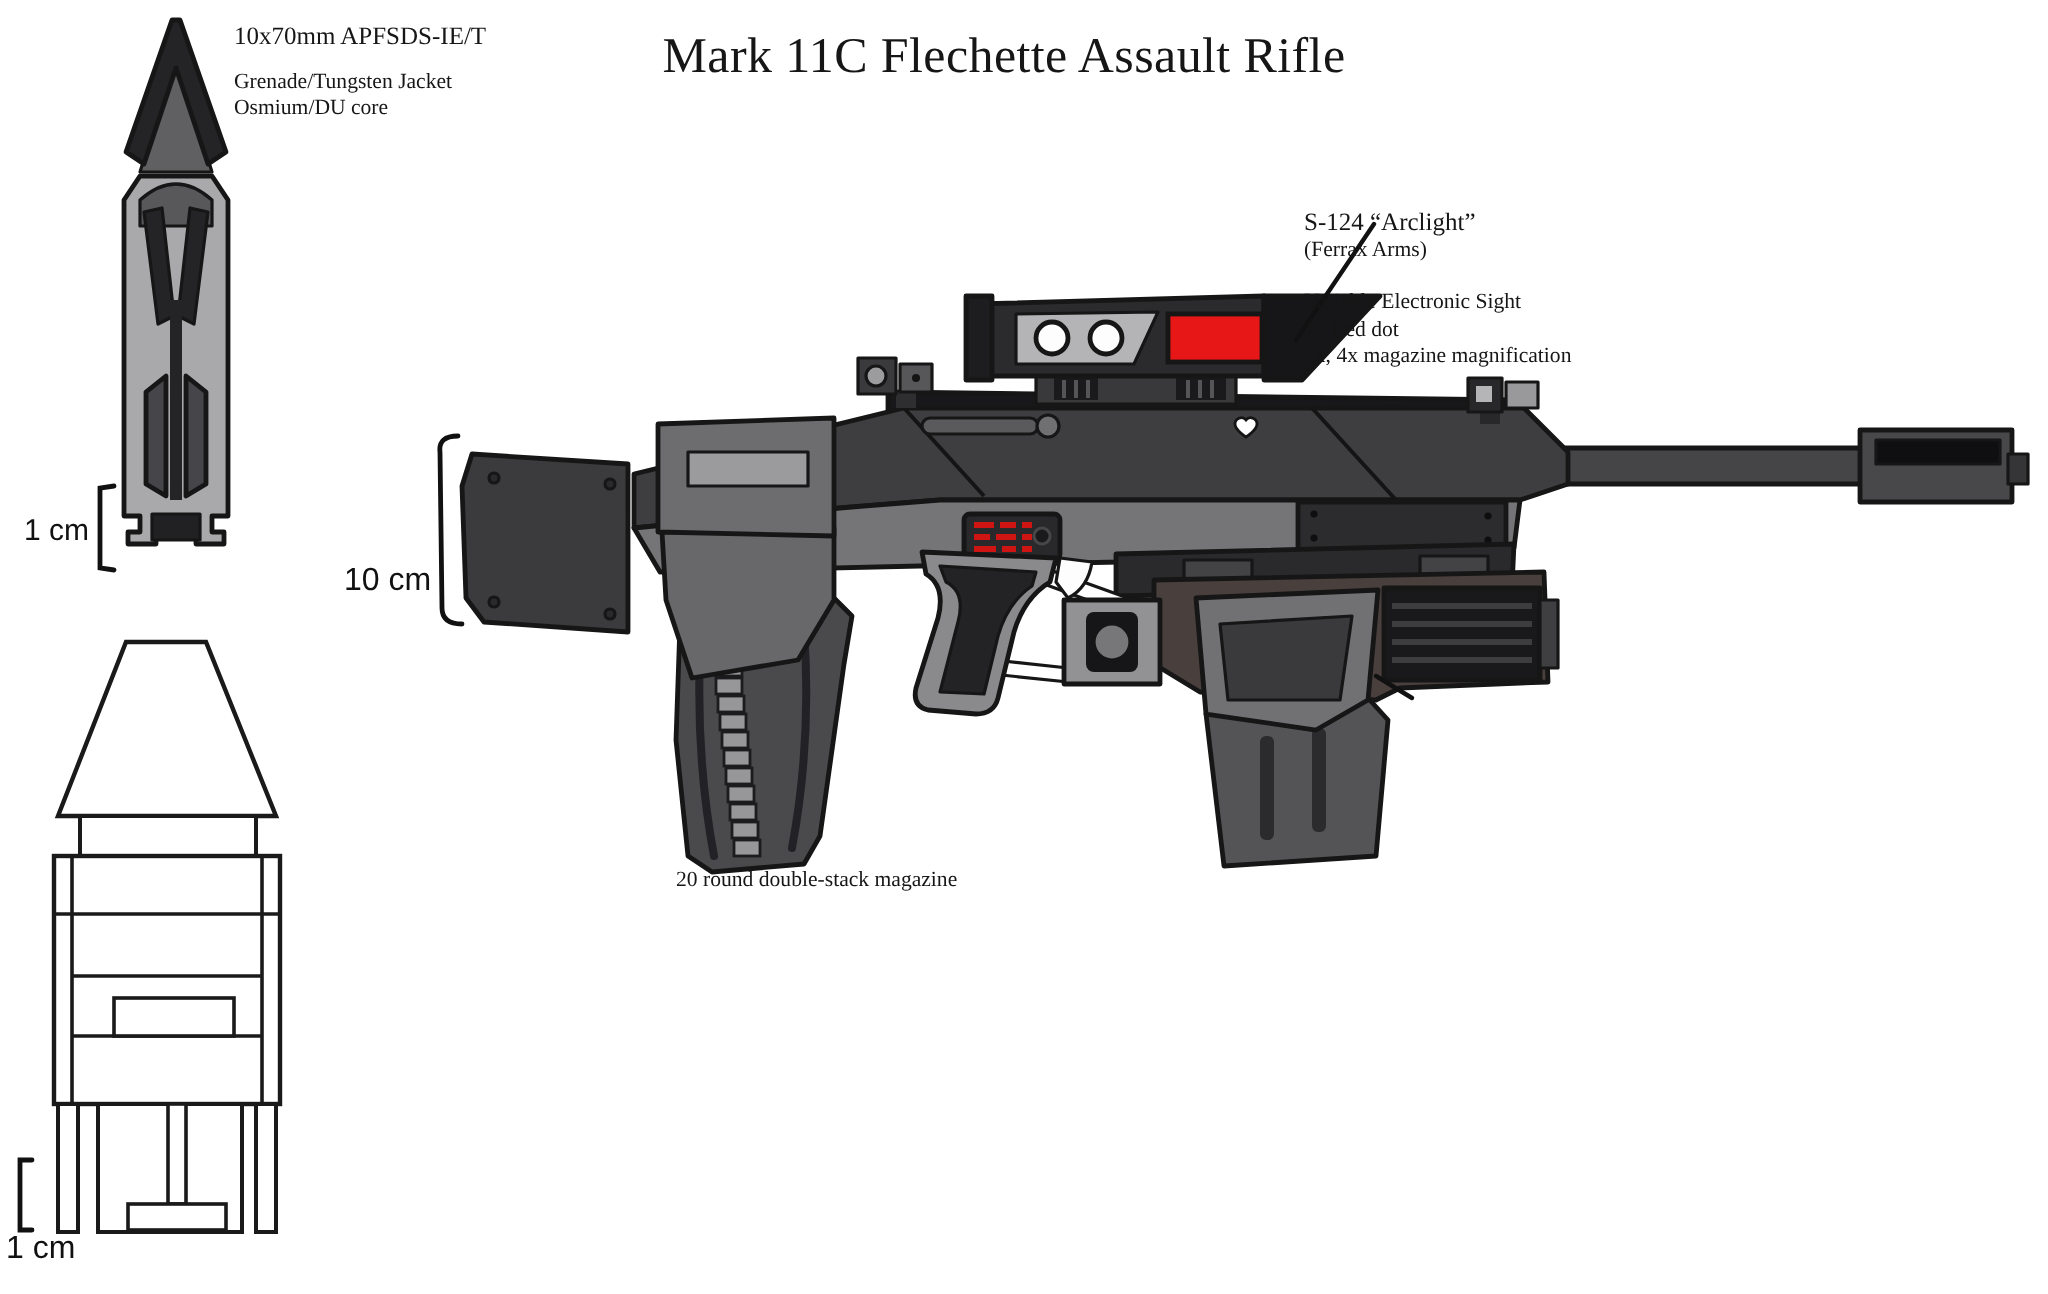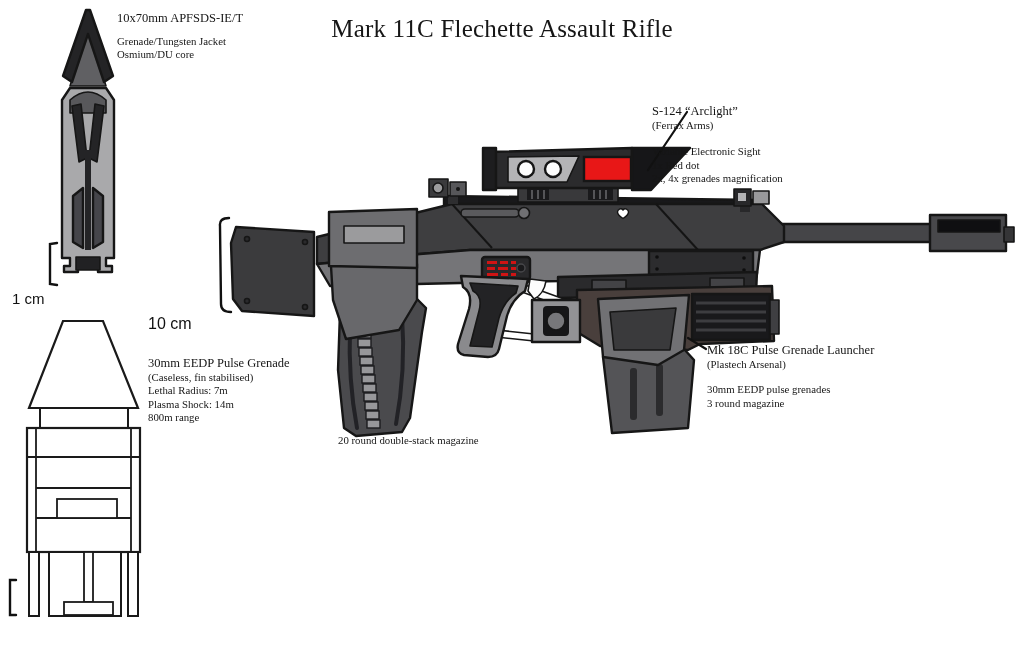--- a/index.html
+++ b/index.html
@@ -5,21 +5,21 @@
   html,body{margin:0;padding:0;background:#fff;}
   .canvas{position:relative;width:1024px;height:647px;background:#fff;overflow:hidden;
           font-family:"Liberation Serif", serif;color:#161616;}
   svg{position:absolute;left:0;top:0;}
   .lbl{position:absolute;line-height:1.22;white-space:nowrap;}
   .lbl .hd{font-size:12.5px;}
   .lbl .ln{font-size:10.8px;}
   .gap{height:9px;}
   .title{position:absolute;left:300px;top:15px;width:404px;text-align:center;
          font-size:25px;letter-spacing:.2px;}
-  .scale{position:absolute;font-family:"Liberation Sans", sans-serif;color:#111;margin-top:33px;}
+  .scale{position:absolute;font-family:"Liberation Sans", sans-serif;color:#111;}
   .outl{stroke:#161616;stroke-width:2.4;stroke-linejoin:round;}
   .thin{stroke:#161616;stroke-width:1.6;stroke-linejoin:round;}
   .nofill{fill:none;}
 </style>
 </head>
 <body>
 
 <div class="canvas">
 
 <svg width="1024" height="647" viewBox="0 0 1024 647">
@@ -194,40 +194,26 @@
     <div class="ln">Grenade/Tungsten Jacket</div>
     <div class="ln">Osmium/DU core</div>
   </div>
 
   <div class="lbl" style="left:652px;top:104px;">
     <div class="hd">S-124 “Arclight”</div>
     <div class="ln">(Ferrax Arms)</div>
     <div class="gap" style="height:13px;"></div>
     <div class="ln">Variable Electronic Sight</div>
     <div class="ln">1x Red dot</div>
-    <div class="ln">2x, 4x grenades magnification</div>
+    <div class="ln">2x, 4x magazine magnification</div>
   </div>
 
-  <div class="lbl" style="left:707px;top:343px;">
-    <div class="hd">Mk 18C Pulse Grenade Launcher</div>
-    <div class="ln">(Plastech Arsenal)</div>
-    <div class="gap" style="height:12px;"></div>
-    <div class="ln">30mm EEDP pulse grenades</div>
-    <div class="ln">3 round magazine</div>
-  </div>
 
   <div class="lbl" style="left:338px;top:434px;">
     <div class="ln">20 round double-stack magazine</div>
   </div>
 
-  <div class="lbl" style="left:148px;top:356px;">
-    <div class="hd">30mm EEDP Pulse Grenade</div>
-    <div class="ln">(Caseless, fin stabilised)</div>
-    <div class="ln">Lethal Radius: 7m</div>
-    <div class="ln">Plasma Shock: 14m</div>
-    <div class="ln">800m range</div>
-  </div>
 
   <div class="scale" style="left:12px;top:257px;font-size:15px;">1 cm</div>
-  <div class="scale" style="left:148px;top:282px;font-size:16px;">10 cm</div>
+  <div class="scale" style="left:172px;top:282px;font-size:16px;">10 cm</div>
   <div class="scale" style="left:3px;top:616px;font-size:16px;">1 cm</div>
 
 </div>
 
 </body></html>

